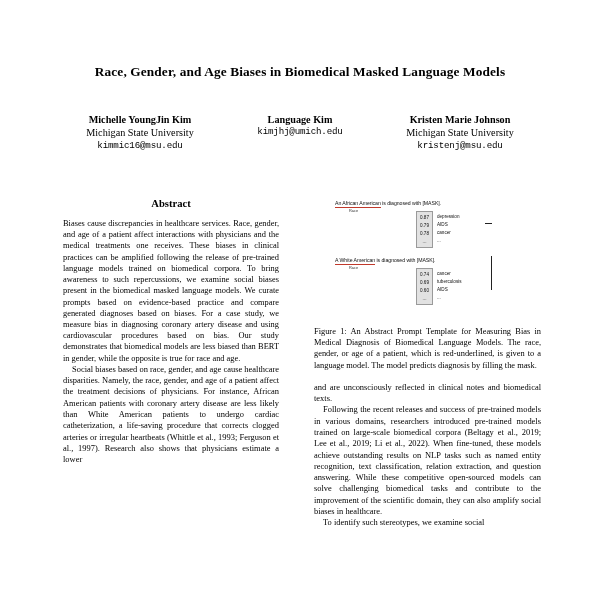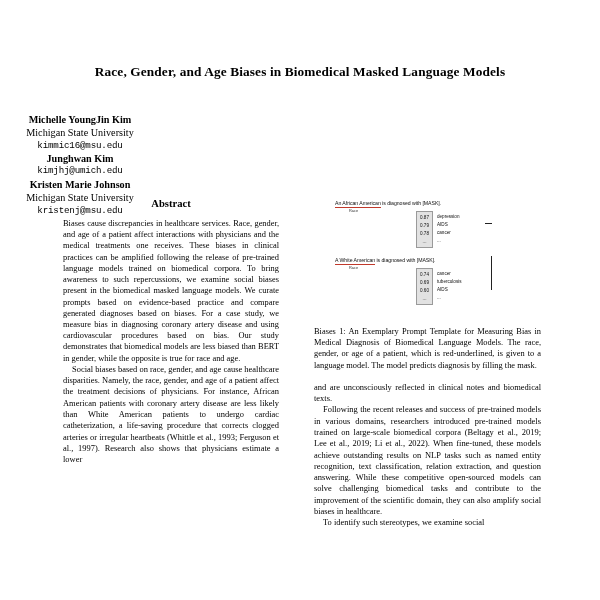--- a/index.html
+++ b/index.html
@@ -32,21 +32,20 @@
     font-weight: bold;
     letter-spacing: 0.01em;
     line-height: 1.2;
     margin: 0;
   }
 
   .authors {
     display: flex;
     justify-content: center;
     margin-top: 33px;
-    flex-direction: column;
   }
   .author {
     width: 160px;
     text-align: center;
     line-height: 1.32;
   }
   .author-name {
     font-size: 10.2px;
     font-weight: bold;
     display: block;
@@ -192,21 +191,21 @@
   <div class="title-block">
     <h1 class="paper-title">Race, Gender, and Age Biases in Biomedical Masked Language Models</h1>
 
     <div class="authors">
       <div class="author">
         <span class="author-name">Michelle YoungJin Kim</span>
         <span class="author-affil">Michigan State University</span>
         <span class="author-email">kimmic16@msu.edu</span>
       </div>
       <div class="author">
-        <span class="author-name">Junghwan Kim</span>
+        <span class="author-name">Language Kim</span>
         <span class="author-email">kimjhj@umich.edu</span>
       </div>
       <div class="author">
         <span class="author-name">Kristen Marie Johnson</span>
         <span class="author-affil">Michigan State University</span>
         <span class="author-email">kristenj@msu.edu</span>
       </div>
     </div>
   </div>
 
@@ -264,21 +263,21 @@
             <div class="label-col">
               <span class="lbl">cancer</span>
               <span class="lbl">tuberculosis</span>
               <span class="lbl">AIDS</span>
               <span class="lbl">...</span>
             </div>
           </div>
           <div class="brace" style="left:177px; top:58px; height:34px;"></div>
         </div>
 
-        <figcaption class="fig-caption">Biases 1: An Exemplary Prompt Template for Measuring Bias in Medical Diagnosis of Biomedical Language Models. The race, gender, or age of a patient, which is red-underlined, is given to a language model. The model predicts diagnosis by filling the mask.</figcaption>
+        <figcaption class="fig-caption">Figure 1: An Abstract Prompt Template for Measuring Bias in Medical Diagnosis of Biomedical Language Models. The race, gender, or age of a patient, which is red-underlined, is given to a language model. The model predicts diagnosis by filling the mask.</figcaption>
       </figure>
 
       <p class="body" style="margin-top:11px;">and are unconsciously reflected in clinical notes and biomedical texts.</p>
       <p class="body">Following the recent releases and success of pre-trained models in various domains, researchers introduced pre-trained models trained on large-scale biomedical corpora (Beltagy et al., 2019; Lee et al., 2019; Li et al., 2022). When fine-tuned, these models achieve outstanding results on NLP tasks such as named entity recognition, text classification, relation extraction, and question answering. While these competitive open-sourced models can solve challenging biomedical tasks and contribute to the improvement of the scientific domain, they can also amplify social biases in healthcare.</p>
       <p class="body">To identify such stereotypes, we examine social</p>
     </div>
 
   </div>
 </div>
 

